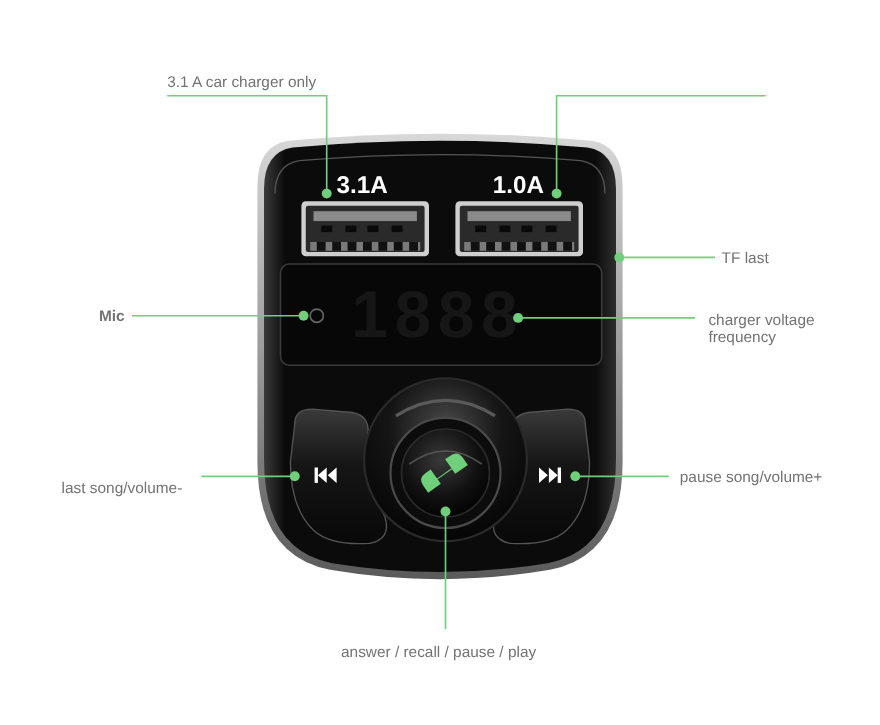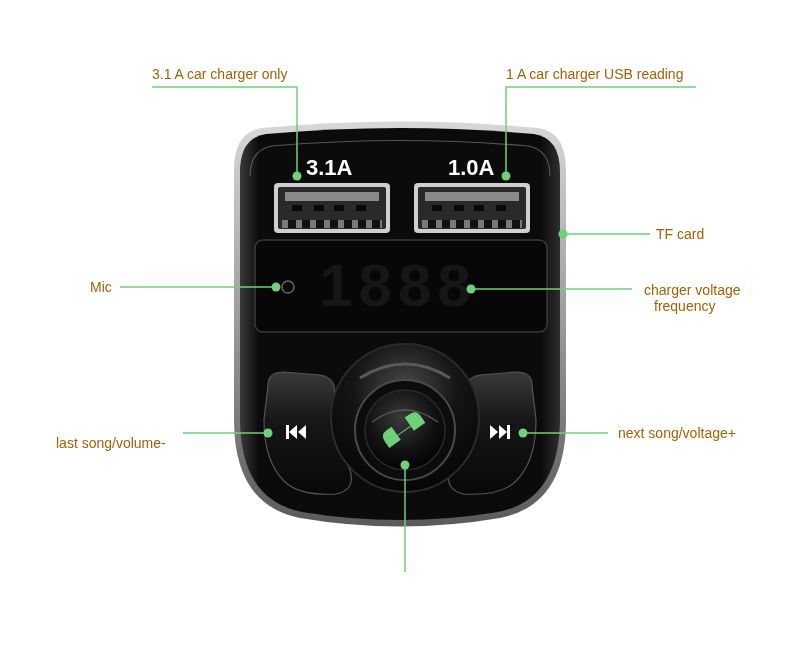--- a/index.html
+++ b/index.html
@@ -15,21 +15,21 @@
       font-family: "Liberation Sans", sans-serif;
     }
     .stage {
       position: absolute;
       left: 0; top: 0;
       width: 800px; height: 659px;
     }
     .label {
       position: absolute;
       font-size: 14px;
-      color: #a16207;
+      color: #737373;
       line-height: 16px;
       white-space: nowrap;
     }
     svg.device {
       position: absolute;
       left: 0; top: 0;
     }
   </style>
 </head>
 <body>
@@ -194,21 +194,21 @@
       <circle cx="563" cy="234" r="4.5"></circle>
       <circle cx="276" cy="287" r="4.5"></circle>
       <circle cx="471" cy="289" r="4.5"></circle>
       <circle cx="268" cy="433" r="4.5"></circle>
       <circle cx="523" cy="433" r="4.5"></circle>
       <circle cx="405" cy="465" r="4.5"></circle>
     </g>
   </svg>
 
   <div class="label" style="left:152px; top:66px;">3.1 A car charger only</div>
-  <div class="label" style="left:506px; top:66px;">1 A car charger USB reading</div>
-  <div class="label" style="left:656px; top:226px;">TF card</div>
-  <div class="label" style="left:90px; top:279px;">Mic</div>
+  <div class="label" style="left:656px; top:226px;">TF last</div>
+  <div class="label" style="left:90px; top:279px;font-weight:bold;">Mic</div>
   <div class="label" style="left:644px; top:282px;">charger voltage</div>
-  <div class="label" style="left:644px; top:298px;margin-left:10px;">frequency</div>
+  <div class="label" style="left:644px; top:298px;">frequency</div>
   <div class="label" style="left:56px; top:435px;">last song/volume-</div>
-  <div class="label" style="left:618px; top:425px;">next song/voltage+</div>
+  <div class="label" style="left:618px; top:425px;">pause song/volume+</div>
+  <div class="label" style="left:310px; top:584px;">answer / recall / pause / play</div>
 
 </div>
 
 </body></html>

